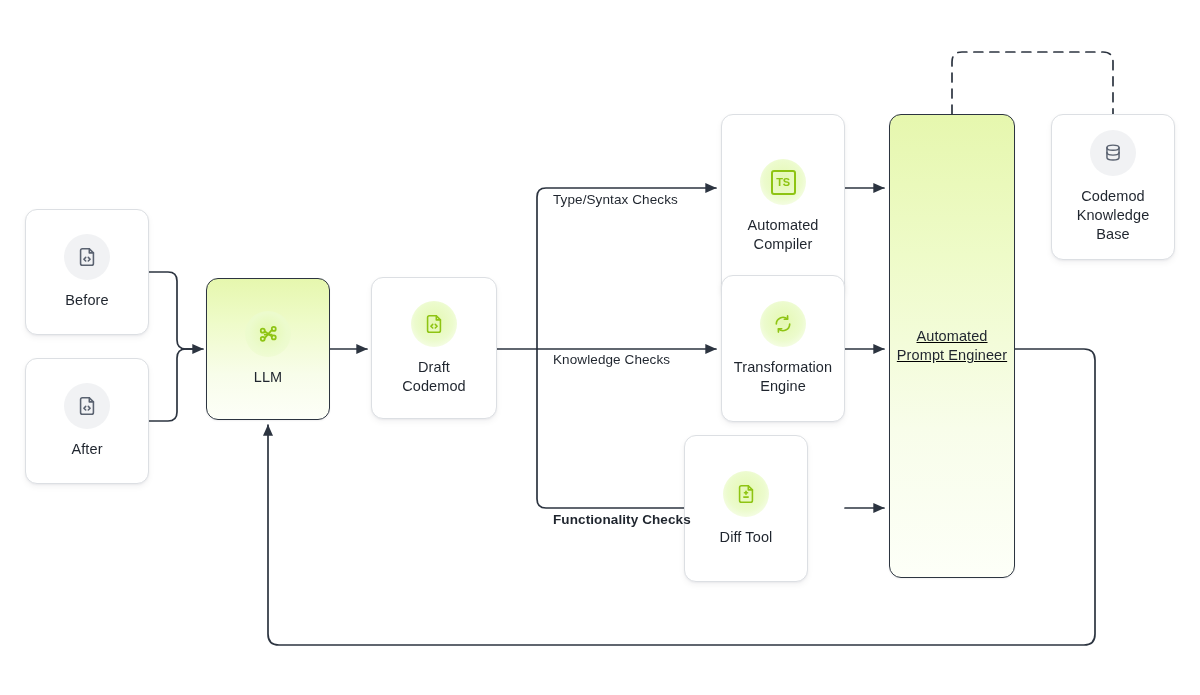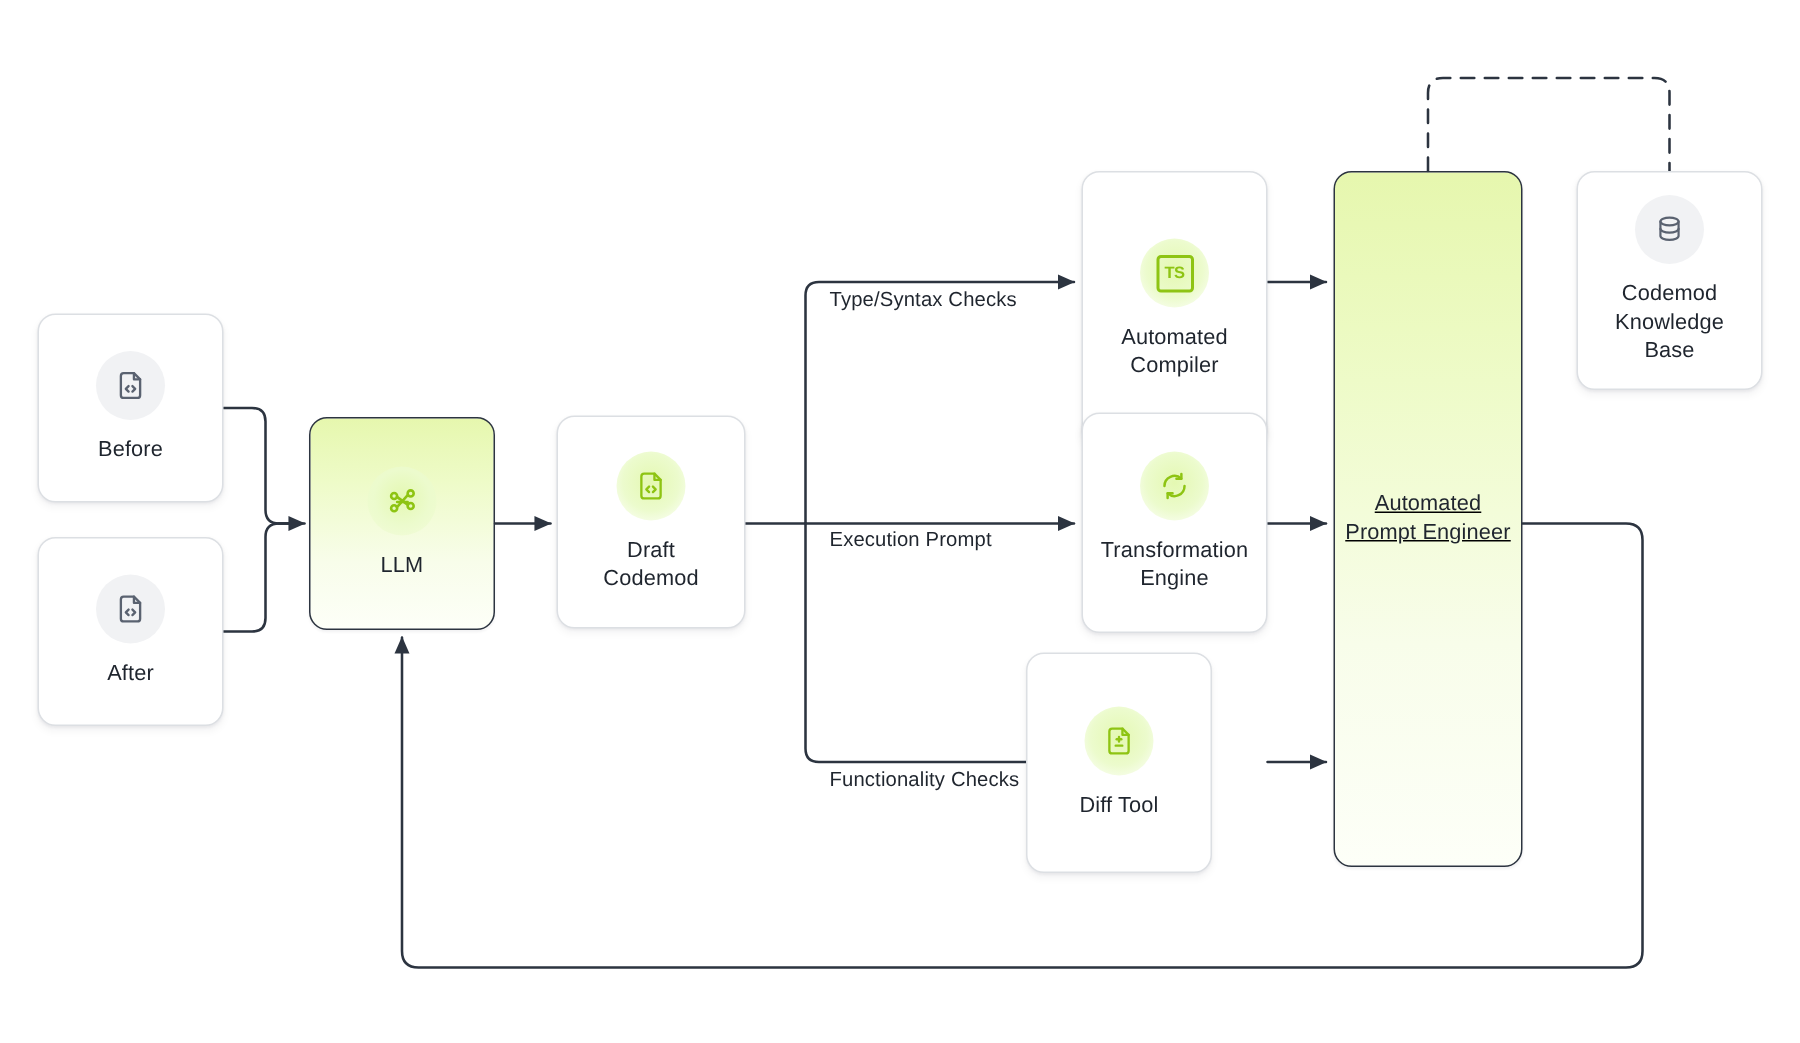--- a/index.html
+++ b/index.html
@@ -103,21 +103,21 @@
   
   .edge-label {
     position: absolute;
     font-size: 13.5px;
     color: #1f252e;
     white-space: nowrap;
     letter-spacing: 0.1px;
   }
   #label-type { left: 553px; top: 192px; }
   #label-exec { left: 553px; top: 352px; }
-  #label-func { left: 553px; top: 512px; }
+  #label-func { left: 553px; top: 512px; font-weight: bold; }
 </style>
 </head>
 <body>
 
 <div id="canvas">
 
   <svg id="edges" viewBox="0 0 1200 695" width="1200" height="695">
     <defs>
       <marker id="arrow" viewBox="0 0 10 10" refX="9" refY="5" markerWidth="7" markerHeight="7" orient="auto-start-reverse">
         <path d="M 0 0.8 L 9.5 5 L 0 9.2 z" fill="#2c3440"></path>
@@ -250,16 +250,16 @@
         <path d="M5.4 6.2v5.3c0 1.55 2.95 2.8 6.6 2.8s6.6-1.25 6.6-2.8V6.2"></path>
         <path d="M5.4 11.5v5.3c0 1.55 2.95 2.8 6.6 2.8s6.6-1.25 6.6-2.8v-5.3"></path>
       </svg>
     </div>
     <div class="node-label">Codemod
 Knowledge
 Base</div>
   </div>
 
   <div class="edge-label" id="label-type">Type/Syntax Checks</div>
-  <div class="edge-label" id="label-exec">Execution Prompt</div>
+  <div class="edge-label" id="label-exec">Knowledge Checks</div>
   <div class="edge-label" id="label-func">Functionality Checks</div>
 
 </div>
 
 </body></html>

